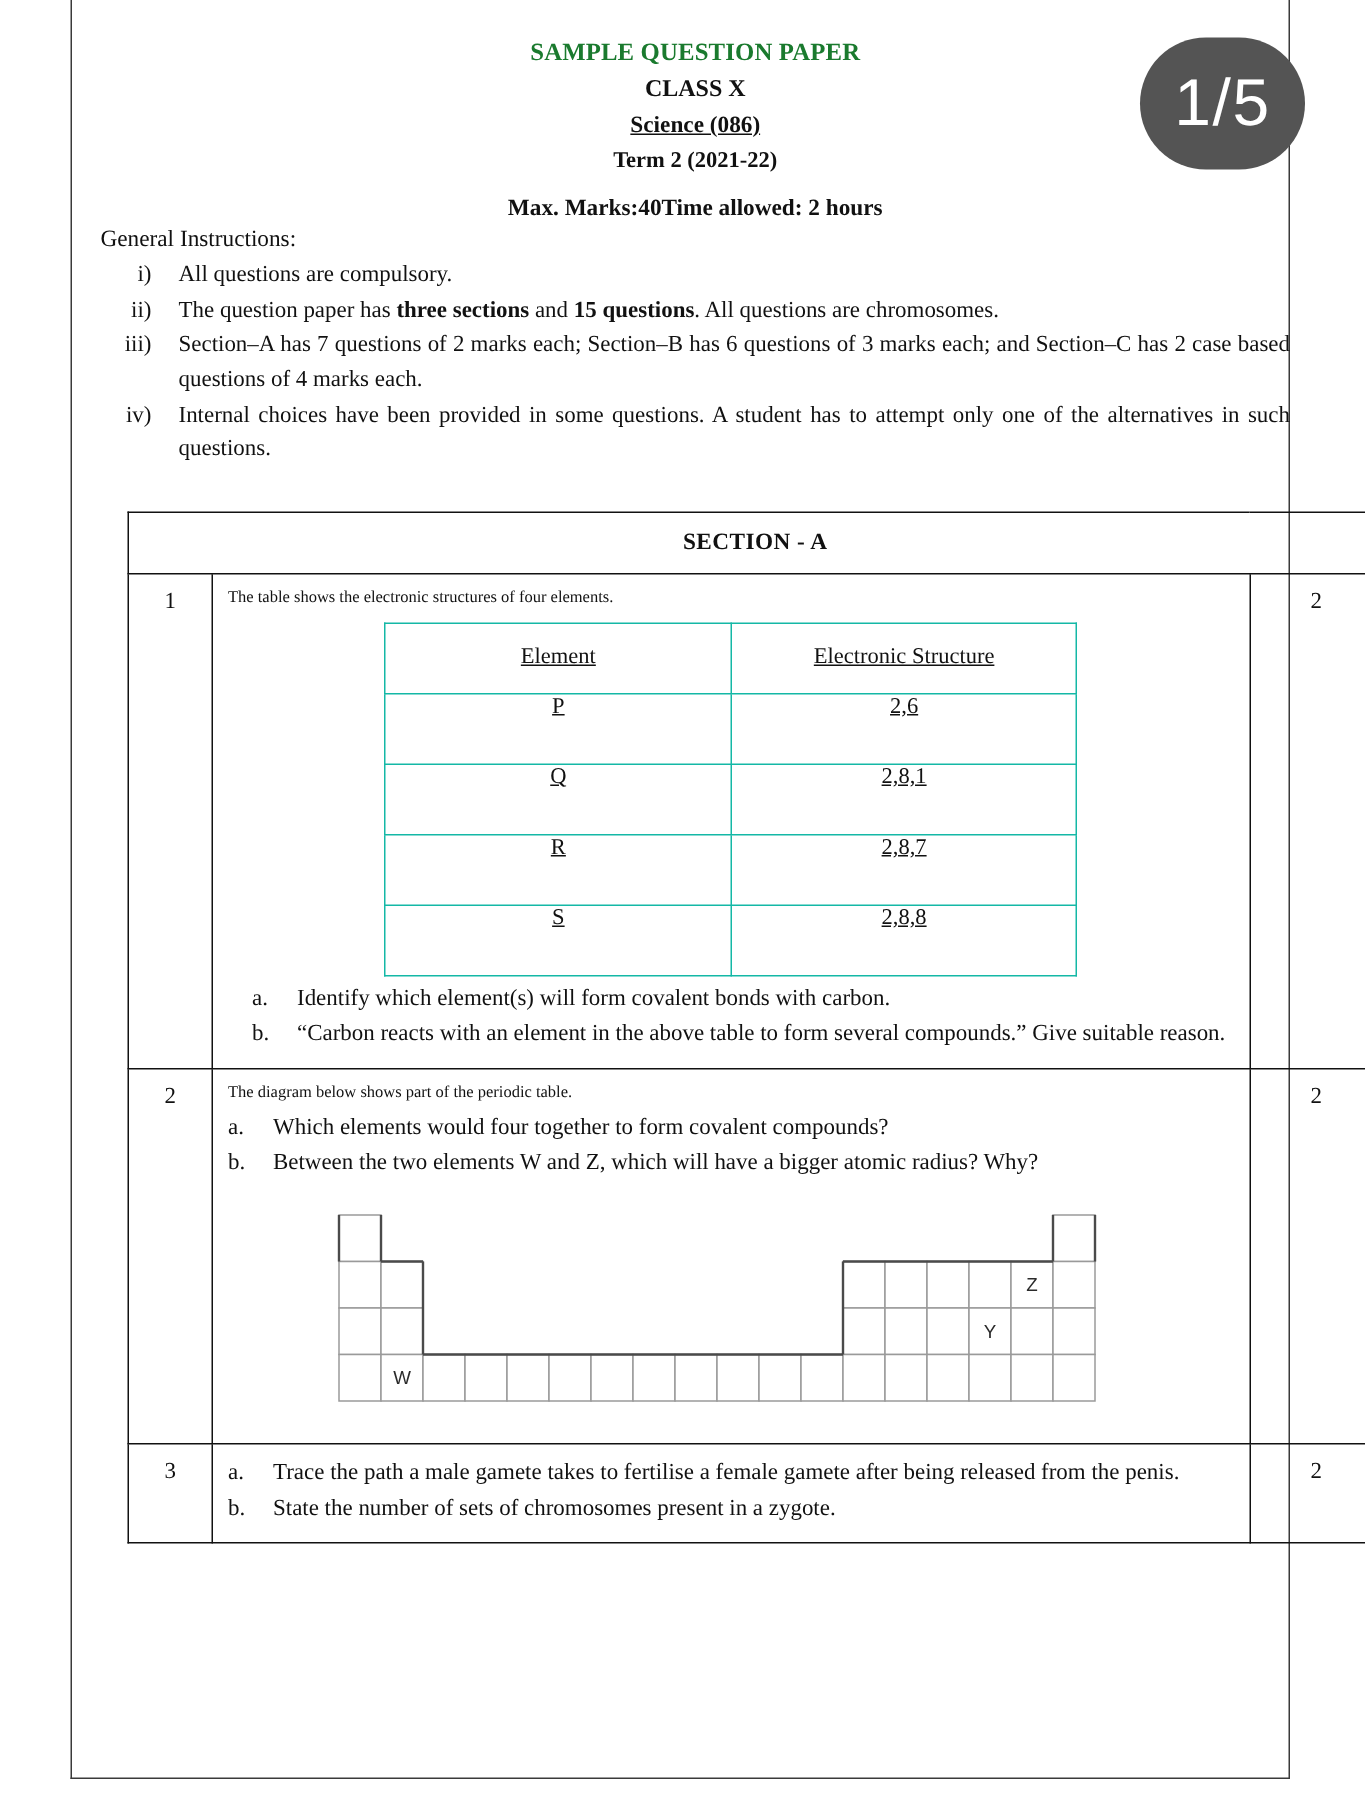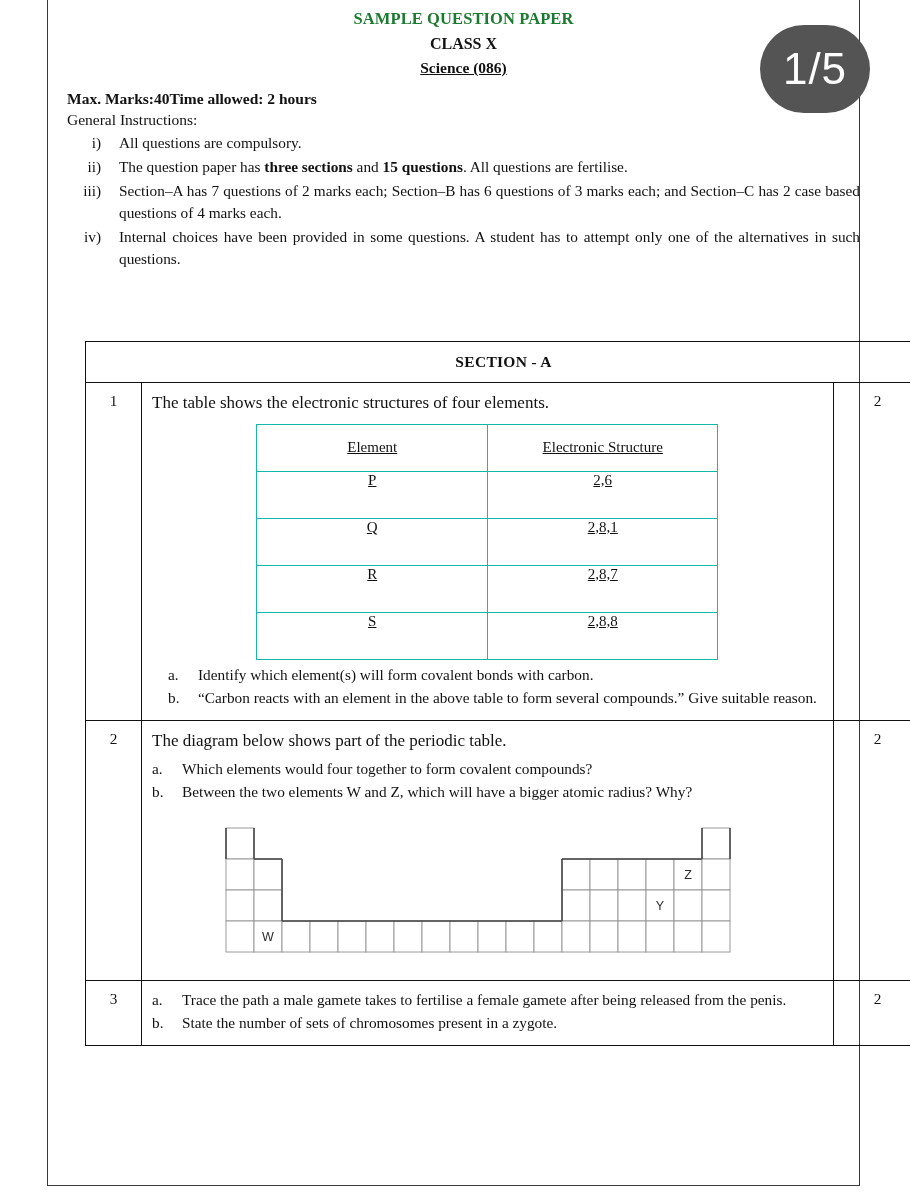--- a/index.html
+++ b/index.html
@@ -78,21 +78,21 @@
     font-weight: 400;
     display: flex;
     align-items: center;
     justify-content: center;
     letter-spacing: 1px;
   }
 
   
   #marks-row {
     display: flex;
-    justify-content: flex-start;
+    justify-content: center;
     align-items: baseline;
     font-weight: bold;
     font-size: 15.5px;
     margin-top: 12px;
   }
   #gen-instructions-title {
     font-weight: normal;
     font-size: 15.5px;
     margin-top: 3px;
   }
@@ -151,21 +151,21 @@
   .qbody-cell {
     padding: 8px 10px 10px 10px !important;
   }
   .qmarks-cell {
     width: 88px;
     text-align: center;
     font-size: 15.3px;
     padding-top: 9px !important;
   }
   .q-lead {
-    font-size: 17px;
+    font-size: 11px;
     line-height: 1.45;
   }
 
   
   .sub-list { margin-top: 4px; }
   .sub-item {
     display: flex;
     font-size: 15.3px;
     line-height: 1.46;
     margin-bottom: 1px;
@@ -227,41 +227,42 @@
 </style>
 </head>
 <body>
 
 <div id="page-frame"></div>
 
 <div id="content">
 
   <div id="page-badge" style="background: rgb(84, 84, 84);">1/5</div>
 
-  <div class="hdr-line" id="title-main" style="color: rgb(26, 122, 46);">SAMPLE QUESTION PAPER</div>
+  <div class="hdr-line" id="title-main" style="color: rgb(26, 122, 46); margin-top: 16px;">SAMPLE QUESTION PAPER</div>
   <div class="hdr-line" id="title-class">CLASS X</div>
   <div class="hdr-line" id="title-subject">Science (086)</div>
+  <div class="hdr-line" id="title-term">Term 2 (2021-22)</div>
 
   <div id="marks-row">
     <span>Max. Marks:40</span>
     <span>Time allowed: 2 hours</span>
   </div>
 
   <div id="gen-instructions-title">General Instructions:</div>
 
   <div id="instructions">
 
     <div class="instr-item">
       <span class="instr-num">i)</span>
       <span class="instr-text">All questions are compulsory.</span>
     </div>
 
     <div class="instr-item">
       <span class="instr-num">ii)</span>
-      <span class="instr-text"><span>The question paper has </span><b>three sections</b><span> and </span><b>15 questions</b><span>. All questions are fertilise.</span></span>
+      <span class="instr-text"><span>The question paper has </span><b>three sections</b><span> and </span><b>15 questions</b><span>. All questions are chromosomes.</span></span>
     </div>
 
     <div class="instr-item">
       <span class="instr-num">iii)</span>
       <span class="instr-text">Section–A has 7 questions of 2 marks each; Section–B has 6 questions of 3 marks each; and Section–C has 2 case based questions of 4 marks each.</span>
     </div>
 
     <div class="instr-item">
       <span class="instr-num">iv)</span>
       <span class="instr-text">Internal choices have been provided in some questions. A student has to attempt only one of the alternatives in such questions.</span>

